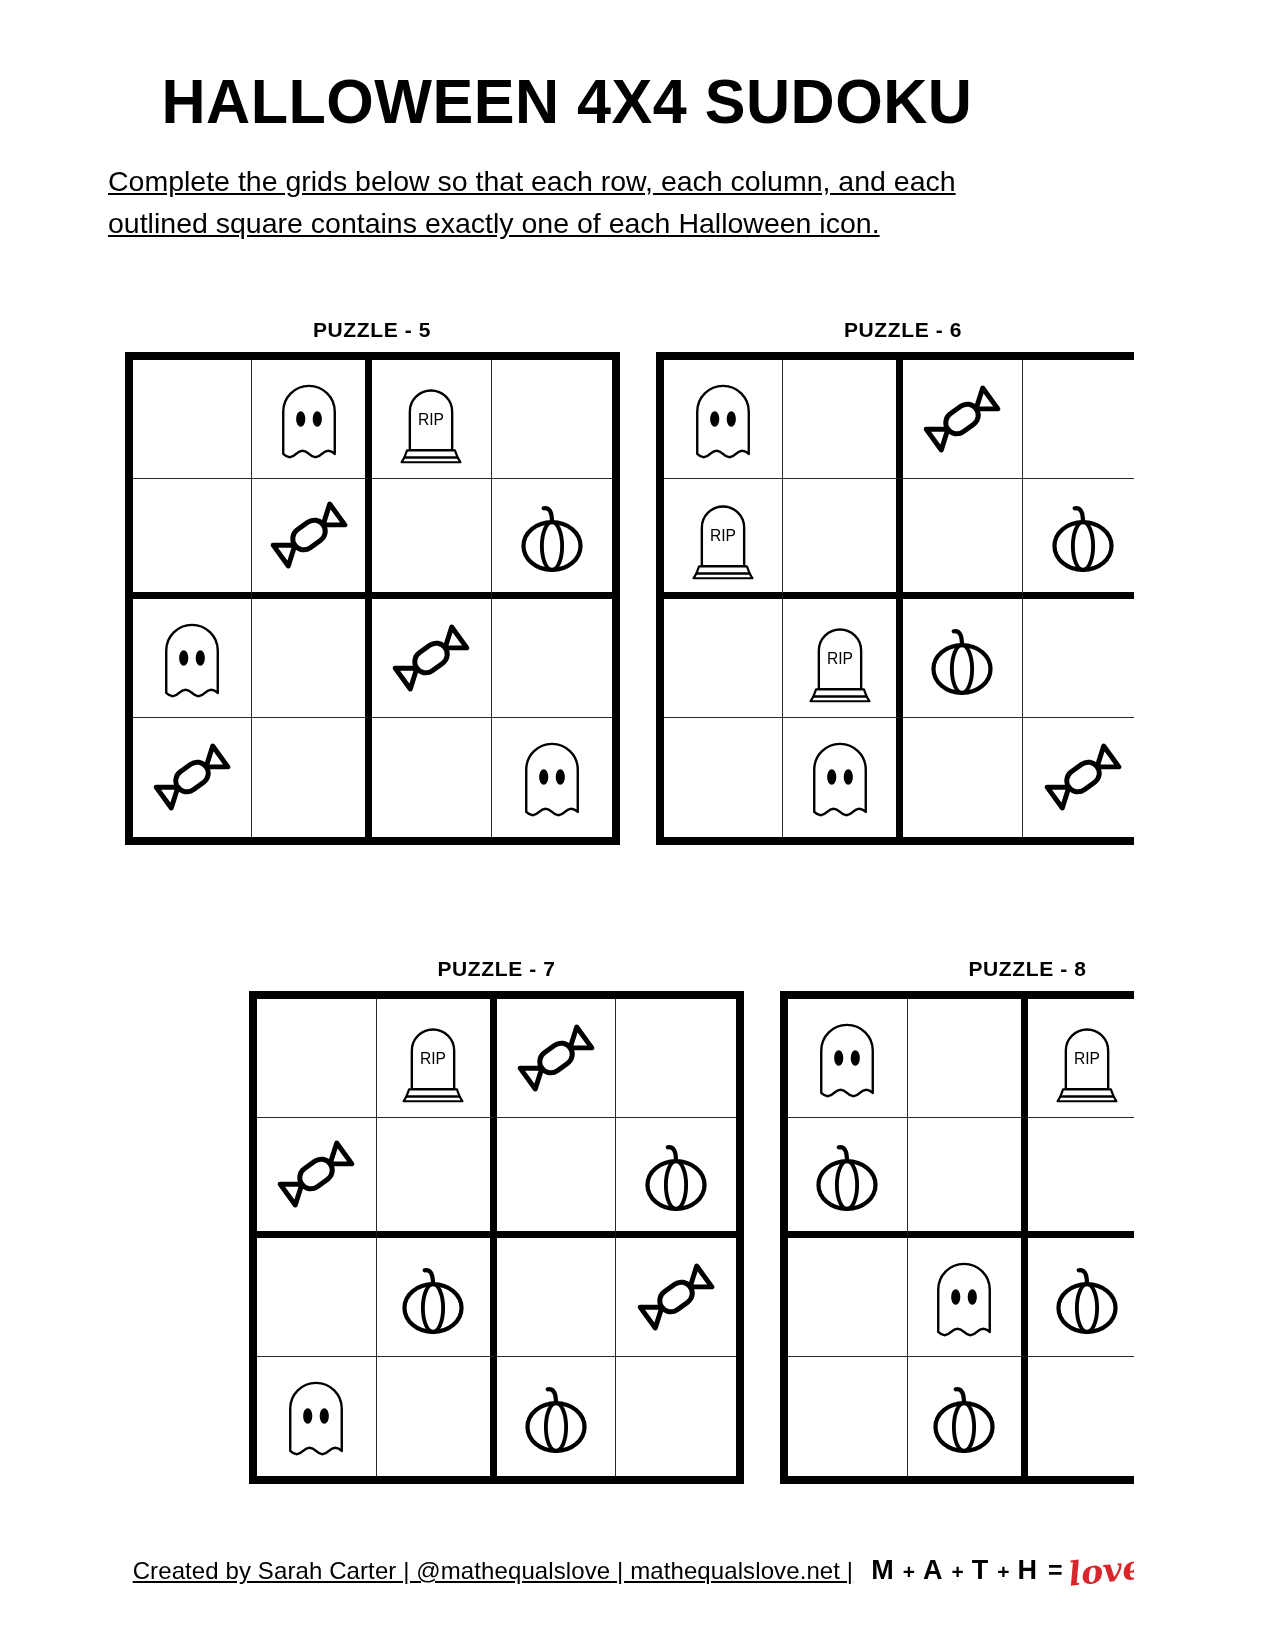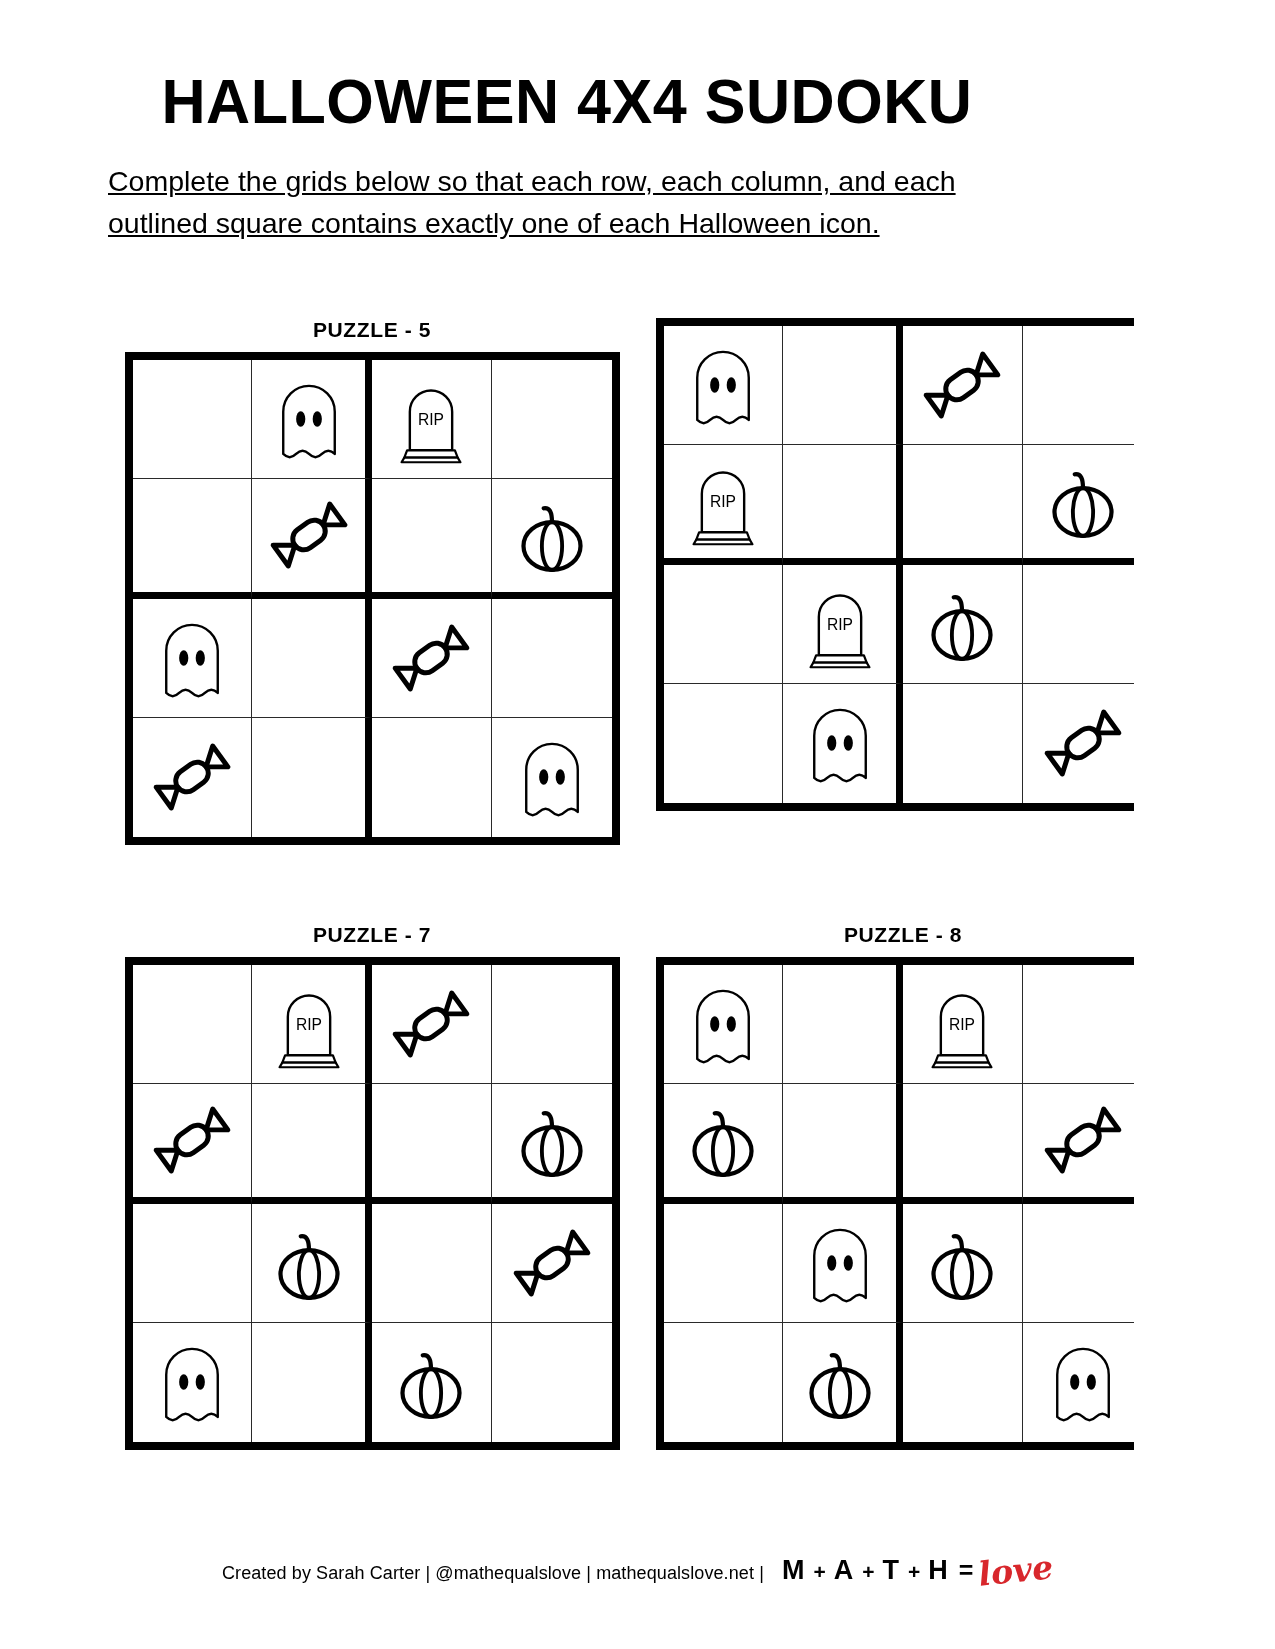--- a/index.html
+++ b/index.html
@@ -42,21 +42,21 @@
     position: absolute;
     left: 0;
     top: 318px;
     width: 1275px;
   }
   .prow {
     display: flex;
     justify-content: center;
     gap: 36px;
   }
-  .prow + .prow { margin-top: 78px; }
+  .prow + .prow { margin-top: 112px; justify-content: flex-end; }
 
   .puzzle-block { width: 495px; }
 
   .puzzle-label {
     text-align: center;
     font-size: 21px;
     font-weight: 700;
     letter-spacing: 0.6px;
     margin-bottom: 10px;
   }
@@ -98,24 +98,25 @@
     position: absolute;
     left: 0;
     bottom: 62px;
     width: 1275px;
     display: flex;
     align-items: baseline;
     justify-content: center;
     gap: 0;
   }
   .credit {
-    font-size: 18px;
+    font-size: 24px;
     font-weight: 400;
     letter-spacing: 0.1px;
     white-space: nowrap;
+    text-decoration: underline;
   }
   .logo {
     display: inline-flex;
     align-items: baseline;
     margin-left: 14px;
     white-space: nowrap;
   }
   .logo .lt {
     font-size: 27px;
     font-weight: 800;
@@ -239,20 +240,21 @@
                 <svg viewBox="0 0 100 100" xmlns="http://www.w3.org/2000/svg">
                   <path d="M22 88 V42 a28 28 0 0 1 56 0 V88 q-7 -7 -14 0 q-7 7 -14 0 q-7 -7 -14 0 q-7 7 -14 0 Z" fill="#fff" stroke="#000" stroke-width="2.6" stroke-linejoin="round"></path>
                   <ellipse cx="41" cy="50" rx="5" ry="8.5" fill="#000"></ellipse>
                   <ellipse cx="59" cy="50" rx="5" ry="8.5" fill="#000"></ellipse>
                 </svg>
               </span>
             </div>
           </div>
       </div>
       <div class="puzzle-block">
+        <div class="puzzle-label">PUZZLE - 6</div>
         <div class="grid">
             <div class="cell r0 c0">
               <span class="icon-wrap">
                 <svg viewBox="0 0 100 100" xmlns="http://www.w3.org/2000/svg">
                   <path d="M22 88 V42 a28 28 0 0 1 56 0 V88 q-7 -7 -14 0 q-7 7 -14 0 q-7 -7 -14 0 q-7 7 -14 0 Z" fill="#fff" stroke="#000" stroke-width="2.6" stroke-linejoin="round"></path>
                   <ellipse cx="41" cy="50" rx="5" ry="8.5" fill="#000"></ellipse>
                   <ellipse cx="59" cy="50" rx="5" ry="8.5" fill="#000"></ellipse>
                 </svg>
               </span>
             </div>

